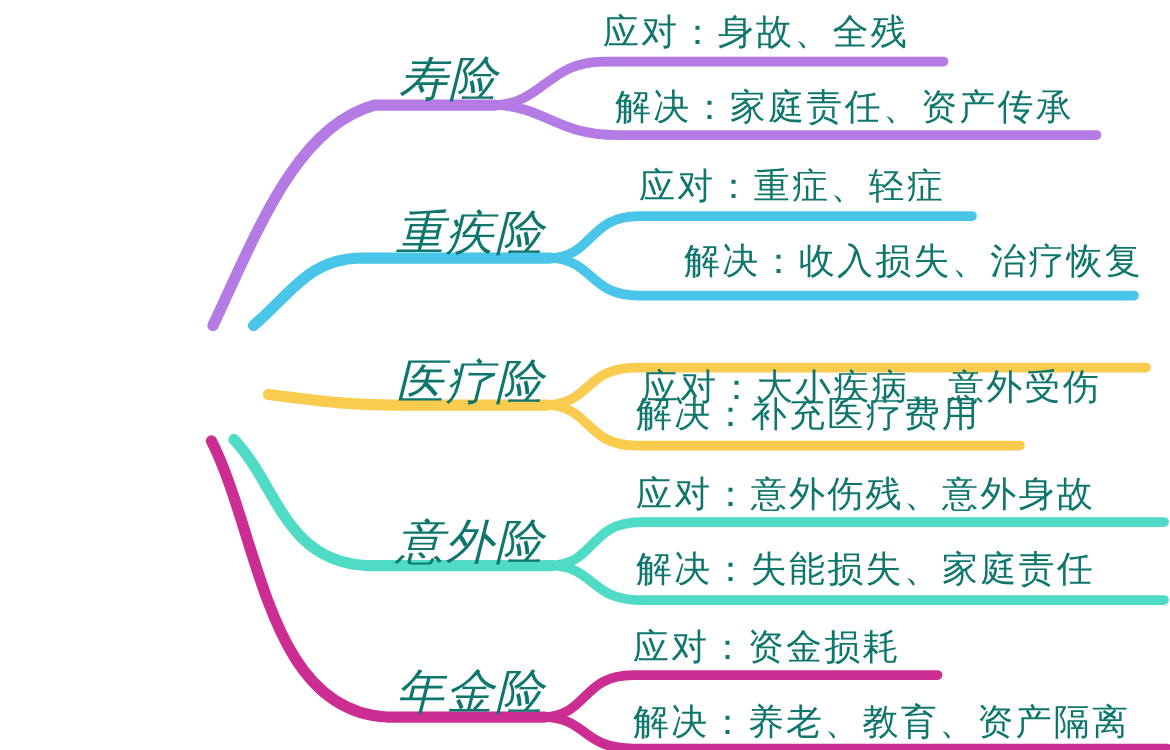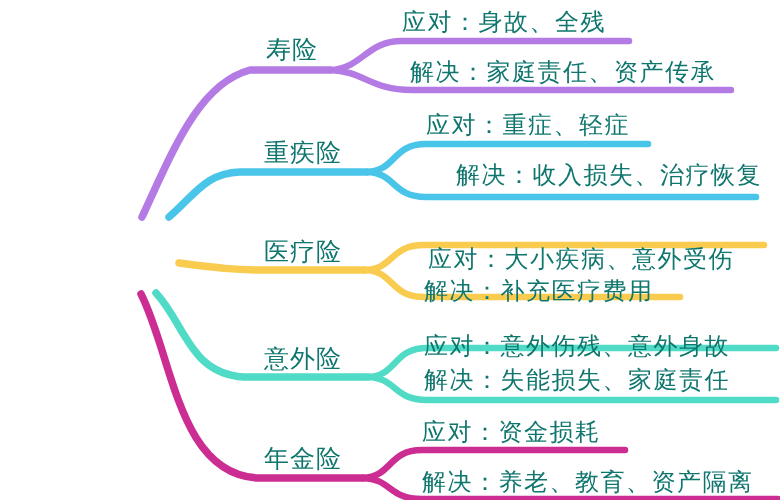--- a/index.html
+++ b/index.html
@@ -29,22 +29,23 @@
     white-space: nowrap;
     color: #0f766e;
     line-height: 1.05;
     font-weight: 400;
   }
   .root-label {
     font-size: 29px;
     letter-spacing: 2px;
   }
   .branch-label {
-    font-size: 25px;
+    font-size: 32px;
     letter-spacing: 1px;
+    font-style: italic;
   }
   .leaf-label {
     font-size: 24px;
     letter-spacing: 1.5px;
   }
 </style>
 </head>
 <body>
 
 <div class="canvas">
@@ -79,21 +80,21 @@
   <div class="label branch-label" style="left:264px; top:345px;">意外险</div>
   <div class="label branch-label" style="left:264px; top:445px;">年金险</div>
 
   <div class="label leaf-label" style="left:402px; top:9px;">应对：身故、全残</div>
   <div class="label leaf-label" style="left:410px; top:59px;">解决：家庭责任、资产传承</div>
 
   <div class="label leaf-label" style="left:426px; top:112px;">应对：重症、轻症</div>
   <div class="label leaf-label" style="left:456px; top:162px;">解决：收入损失、治疗恢复</div>
 
   <div class="label leaf-label" style="left:428px; top:215px;margin-top:31px;">应对：大小疾病、意外受伤</div>
-  <div class="label leaf-label" style="left:424px; top:278px;">解决：补充医疗费用</div>
+  <div class="label leaf-label" style="left:424px; top:266px;font-family:Liberation Mono, monospace;">解决：补充医疗费用</div>
 
-  <div class="label leaf-label" style="left:424px; top:333px;">应对：意外伤残、意外身故</div>
+  <div class="label leaf-label" style="left:424px; top:317px;">应对：意外伤残、意外身故</div>
   <div class="label leaf-label" style="left:424px; top:367px;">解决：失能损失、家庭责任</div>
 
   <div class="label leaf-label" style="left:422px; top:419px;">应对：资金损耗</div>
   <div class="label leaf-label" style="left:422px; top:469px;">解决：养老、教育、资产隔离</div>
 
 </div>
 
 </body></html>

